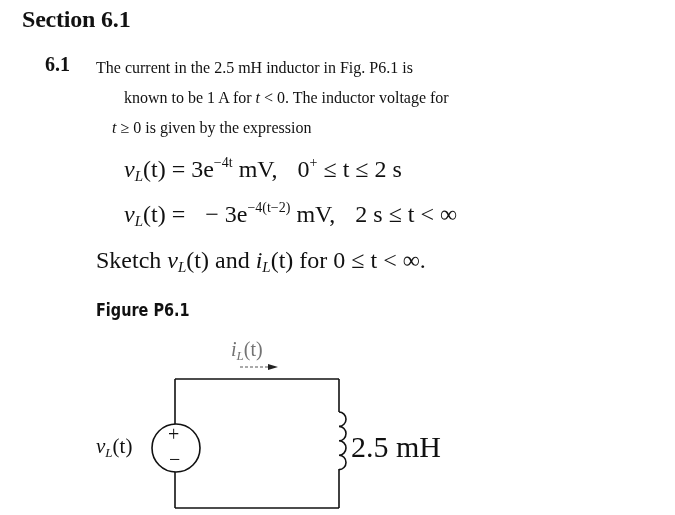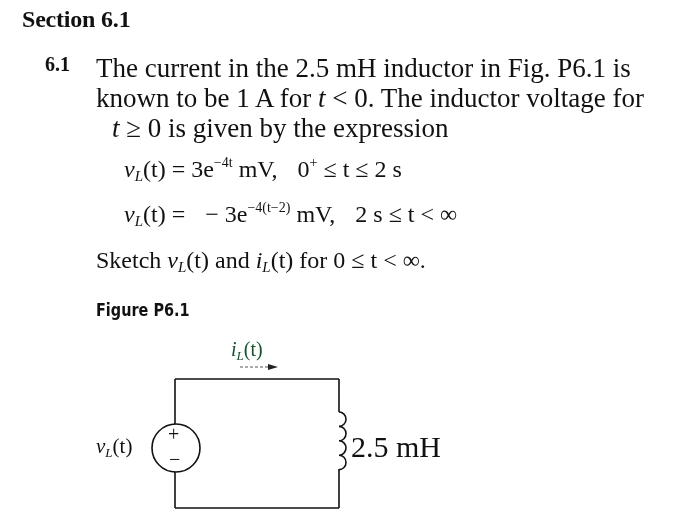--- a/index.html
+++ b/index.html
@@ -1,22 +1,22 @@
 <!DOCTYPE html>
 <html><head>
 <meta charset="utf-8">
 <style>
   html, body { margin: 0; padding: 0; background: #ffffff; }
   body { width: 675px; height: 515px; position: relative; overflow: hidden; color: #111; font-family: "Liberation Serif", "DejaVu Serif", serif; }
   .abs { position: absolute; white-space: nowrap; }
   .section-title { left: 22px; top: 6px; font-size: 24px; font-weight: bold; letter-spacing: -0.2px; }
   .prob-num { left: 45px; top: 53px; font-size: 20px; font-weight: bold; }
-  .para { left: 96px; font-size: 27px; line-height: 30px; }
+  .para { left: 96px; font-size: 16px; line-height: 30px; }
   .l1 { top: 53px; }
-  .l2 { top: 83px; }
+  .l2 { top: 83px; margin-left: 28px; }
   .l3 { top: 113px; margin-left: 16px; }
   .eq { left: 124px; font-size: 24px; }
   .eq1 { top: 155px; text-align: center; }
   .eq2 { top: 200px; }
   .sketch { left: 96px; top: 247px; font-size: 24px; }
   i { font-style: italic; }
   sub { font-size: 15px; vertical-align: -4px; }
   sup { font-size: 14px; vertical-align: 10px; }
   .fig-label { left: 96px; top: 300px; font-family: "DejaVu Sans", "Liberation Sans", sans-serif; font-weight: bold; font-size: 17px; transform: scaleX(0.85); transform-origin: left top; }
   .sp { display: inline-block; width: 14px; }
@@ -72,21 +72,21 @@
   </g>
 
   <path d="M339,412 a7,7.2 0 0 1 0,14.4 a7,7.2 0 0 1 0,14.4 a7,7.2 0 0 1 0,14.4 a7,7.2 0 0 1 0,14.4" stroke="#111" stroke-width="1.6" fill="none"></path>
 
   <g>
     <line x1="240" y1="367" x2="270" y2="367" stroke="#555" stroke-width="1" stroke-dasharray="3,2"></line>
     <polygon points="268,364 278,367 268,370" fill="#222"></polygon>
   </g>
 </svg>
 
-<div class="abs circ-text" style="left:231px; top:338px; font-size:20px; color:#14532d;">
+<div class="abs circ-text" style="left:231px; top:338px; font-size:20px; color:#737373;">
   <i>i</i><sub style="font-size:13px;"><i>L</i></sub><span>(t)</span>
 </div>
 
 <div class="abs circ-text" style="left:96px; top:434px; font-size:21px;text-align:center;">
   <i>v</i><sub style="font-size:13px;"><i>L</i></sub><span>(t)</span>
 </div>
 
 <div class="abs circ-text" style="left:168px; top:424px; font-size:20px; line-height:20px;">+</div>
 <div class="abs circ-text" style="left:169px; top:449px; font-size:20px; line-height:20px;">−</div>
 

